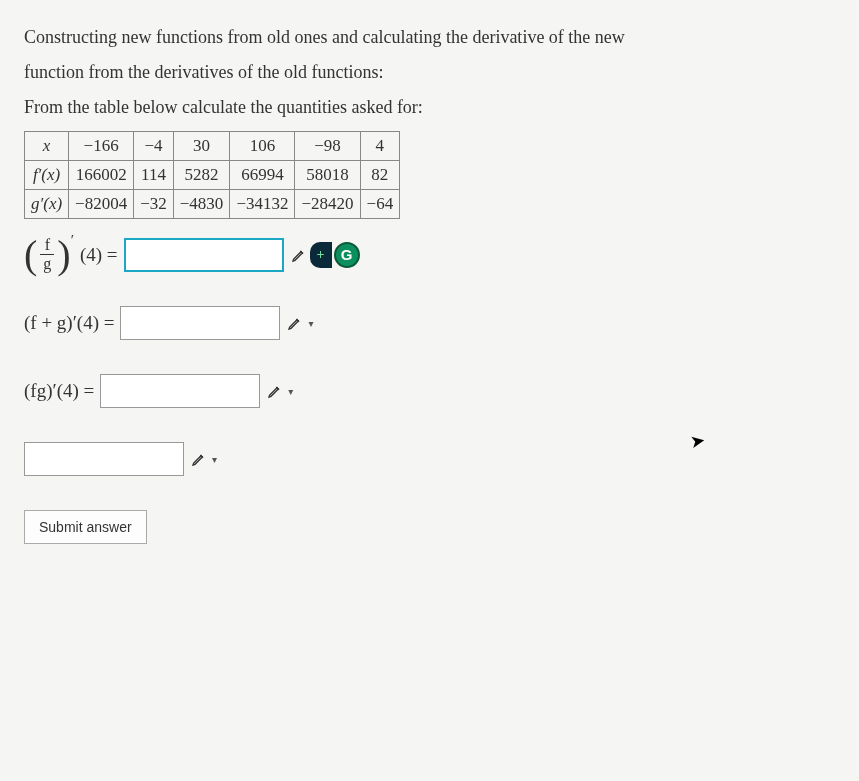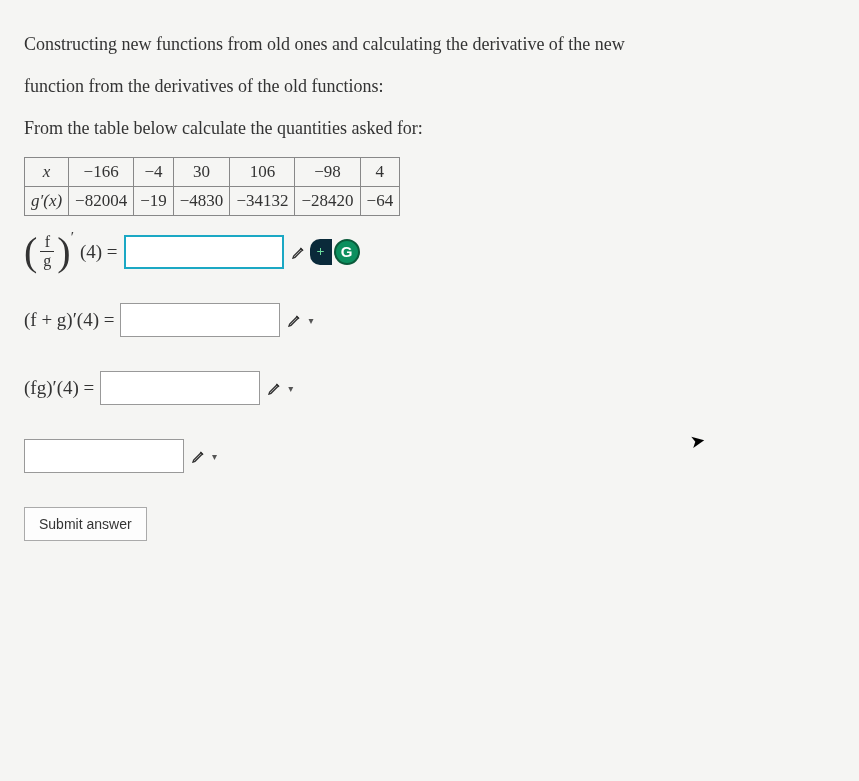--- a/index.html
+++ b/index.html
@@ -6,21 +6,21 @@
   body {
     margin: 0;
     padding: 16px 24px;
     font-family: Georgia, 'Times New Roman', serif;
     font-size: 18px;
     color: #333;
     background: #f5f5f3;
     width: 859px;
     position: relative;
   }
-  .intro-line { margin: 15px 0; line-height: 1.5; font-family: Liberation Serif, serif; }
+  .intro-line { margin: 8px 0; line-height: 1.5; font-family: Liberation Serif, serif; }
   table.data {
     border-collapse: collapse;
     margin: 10px 0 18px 0;
   }
   table.data td {
     border: 1px solid #888;
     padding: 4px 6px;
     text-align: center;
     font-family: Georgia, serif;
     font-size: 17px;
@@ -134,23 +134,32 @@
       <tr>
     <td class="hdr">x</td>
     <td>−166</td>
     <td>−4</td>
     <td>30</td>
     <td>106</td>
     <td>−98</td>
     <td>4</td>
   </tr>
   <tr>
+    <td class="hdr">f′(x)</td>
+    <td>166002</td>
+    <td>114</td>
+    <td>5282</td>
+    <td>66994</td>
+    <td>58018</td>
+    <td>82</td>
+  </tr>
+  <tr>
     <td class="hdr">g′(x)</td>
     <td>−82004</td>
-    <td>−19</td>
+    <td>−32</td>
     <td>−4830</td>
     <td>−34132</td>
     <td>−28420</td>
     <td>−64</td>
   </tr>
 </tbody>
   </table>
 
 <div class="qrow">
   <span class="math">

